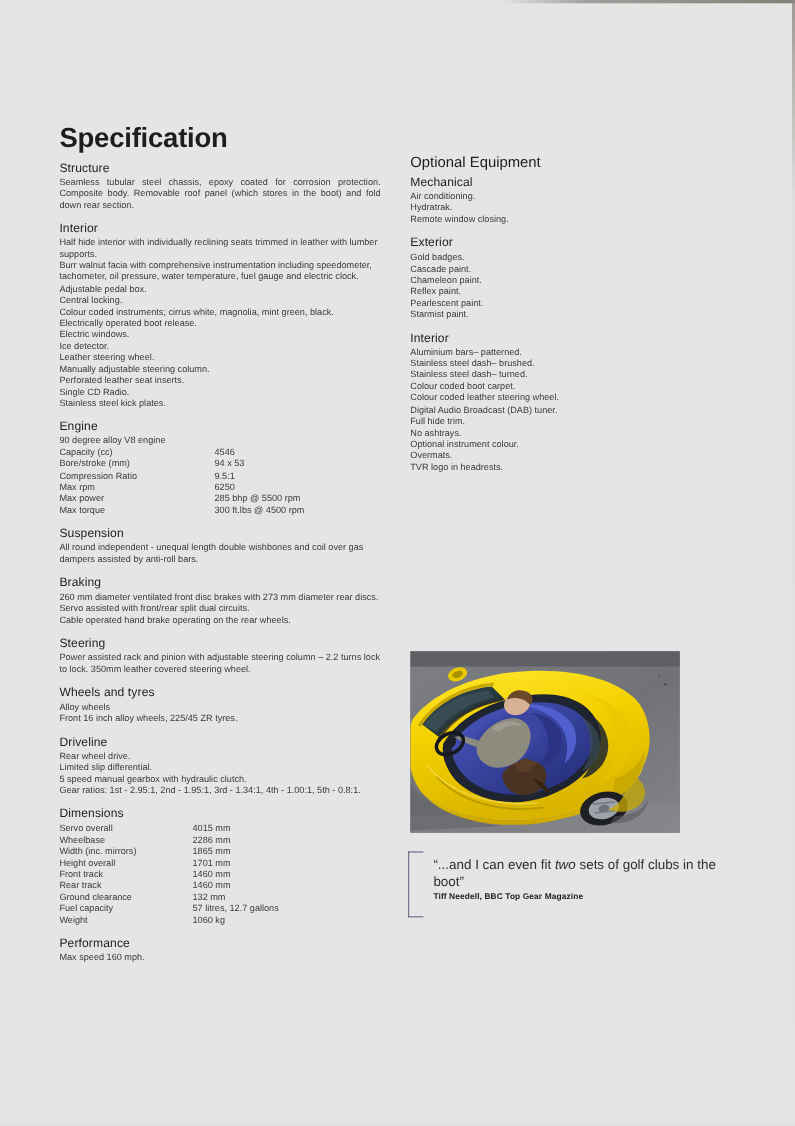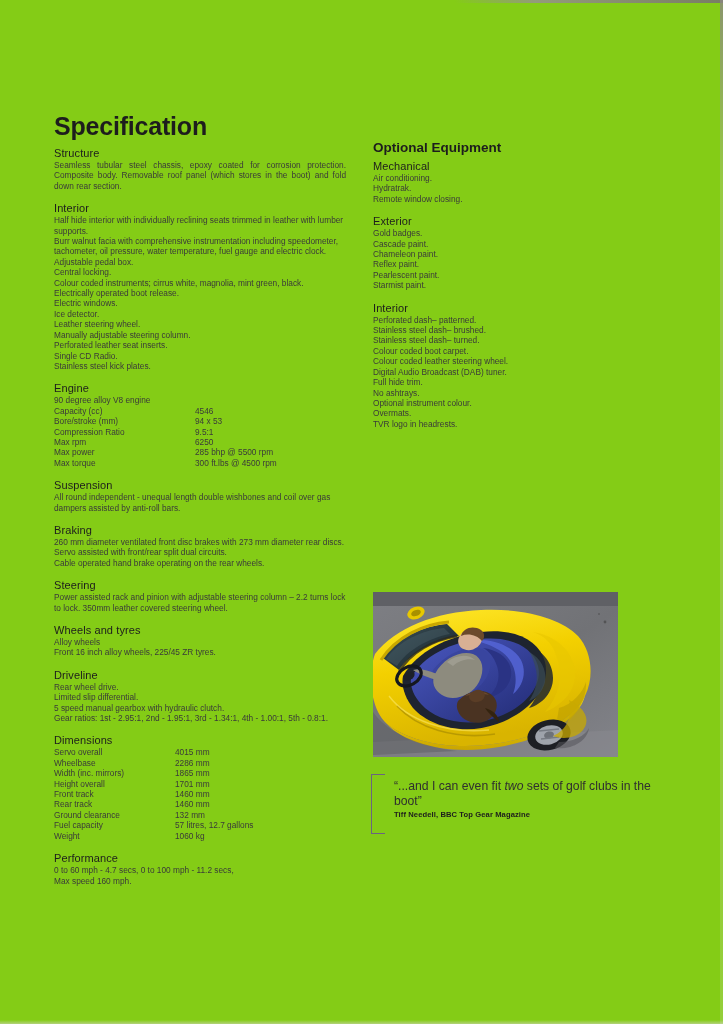--- a/index.html
+++ b/index.html
@@ -9,21 +9,21 @@
   }
   body {
     font-family: "Liberation Sans", sans-serif;
     -webkit-font-smoothing: antialiased;
   }
 
   .page {
     position: relative;
     width: 723px;
     height: 1024px;
-    background: #84cc16;
+    background: #e5e5e5;
     overflow: hidden;
     color: #2b2b2b;
   }
 
   
   .scan-edge-top {
     position: absolute;
     top: 0;
     left: 455px;
     width: 268px;
@@ -57,21 +57,21 @@
   
   .page-title {
     font-size: 25px;
     font-weight: bold;
     letter-spacing: -0.2px;
     margin: 0 0 6px 0;
     color: #1d1d1d;
   }
   .col-title {
     font-size: 13.5px;
-    font-weight: bold;
+    font-weight: normal;
     margin: 0 0 5px 0;
     color: #1d1d1d;
   }
   .section { margin-bottom: 11px; }
   .section-heading {
     font-size: 11px;
     font-weight: normal;
     margin: 0 0 1px 0;
     color: #1d1d1d;
     letter-spacing: 0.1px;
@@ -286,21 +286,20 @@
             </div>
             <div class="spec-row">
               <span class="spec-key">Weight</span>
               <span class="spec-val">1060 kg</span>
             </div>
           </div>
         </div>
         <div class="section">
           <div class="section-heading">Performance</div>
           <p class="body-text">
-            <span class="line">0 to 60 mph - 4.7 secs, 0 to 100 mph - 11.2 secs,</span>
             <span class="line">Max speed 160 mph.</span>
           </p>
         </div>
       </div>
   </div>
 
   <div class="col col-right" style="top:140px;">
     <h2 class="col-title">Optional Equipment</h2>
     <div id="right-sections">
         <div class="section">
@@ -318,21 +317,21 @@
             <span class="line">Cascade paint.</span>
             <span class="line">Chameleon paint.</span>
             <span class="line">Reflex paint.</span>
             <span class="line">Pearlescent paint.</span>
             <span class="line">Starmist paint.</span>
           </p>
         </div>
         <div class="section">
           <div class="section-heading">Interior</div>
           <p class="body-text">
-            <span class="line">Perforated dash– patterned.</span>
+            <span class="line">Aluminium bars– patterned.</span>
             <span class="line">Stainless steel dash– brushed.</span>
             <span class="line">Stainless steel dash– turned.</span>
             <span class="line">Colour coded boot carpet.</span>
             <span class="line">Colour coded leather steering wheel.</span>
             <span class="line">Digital Audio Broadcast (DAB) tuner.</span>
             <span class="line">Full hide trim.</span>
             <span class="line">No ashtrays.</span>
             <span class="line">Optional instrument colour.</span>
             <span class="line">Overmats.</span>
             <span class="line">TVR logo in headrests.</span>

